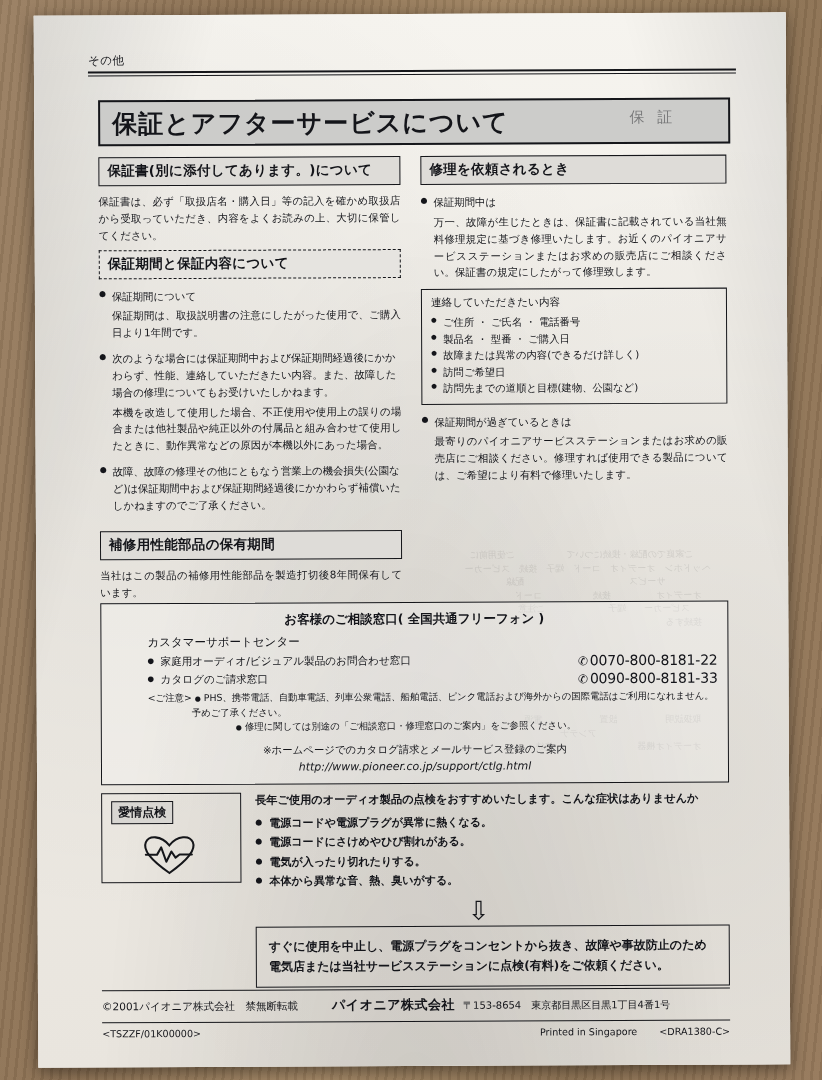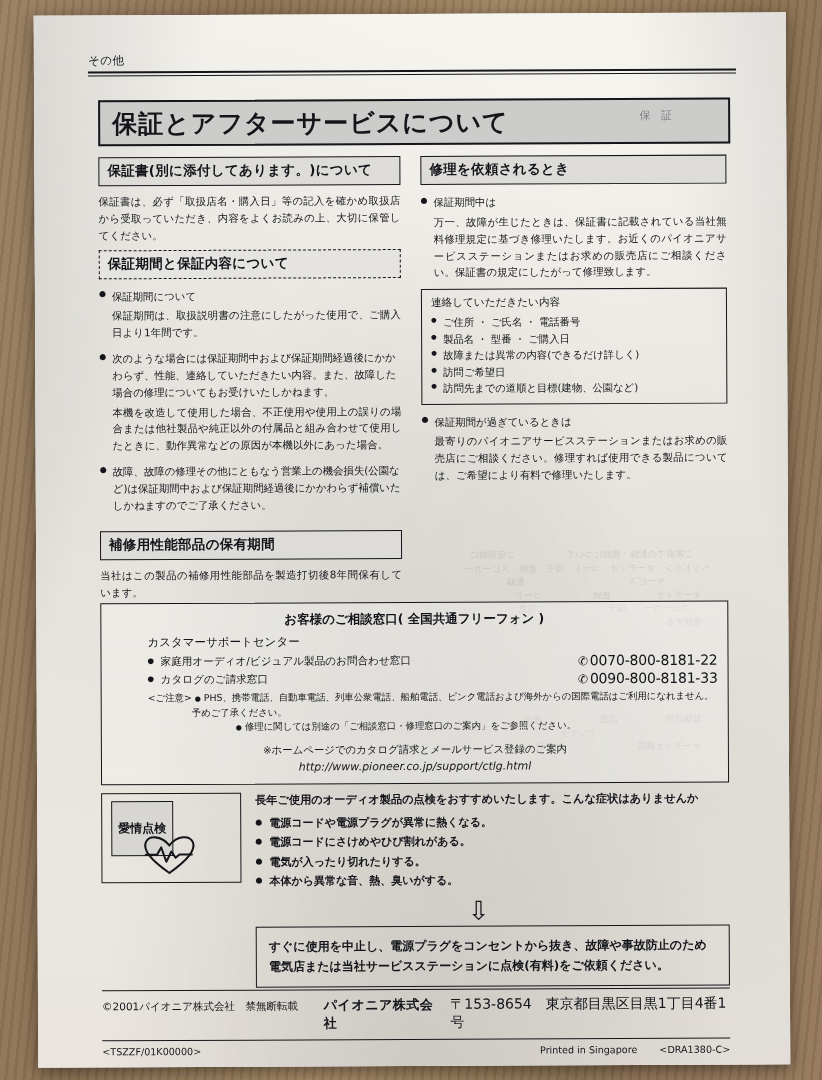--- a/index.html
+++ b/index.html
@@ -95,24 +95,23 @@
     font-size: 25px;
     font-weight: bold;
     letter-spacing: 1px;
     margin-left: 12px;
     font-family: "DejaVu Sans", "Liberation Sans", sans-serif;
   }
   .title-faint {
     position: absolute;
     right: 52px;
     top: 8px;
-    font-size: 11px;
+    font-size: 15px;
     opacity: 0.45;
     letter-spacing: 4px;
-    font-family: Liberation Serif, serif;
   }
 
   
   .colL { position: absolute; left: 64px; top: 142px; width: 302px; }
   .colR { position: absolute; left: 386px; top: 142px; width: 306px; }
 
   .sec-head {
     border: 1.6px solid #15161a;
     background: #dedcd8;
     font-size: 13.5px;
@@ -241,21 +240,21 @@
     height: 90px;
     border: 1.4px solid #15161a;
     box-sizing: border-box;
   }
   .aijou .tag {
     display: inline-block;
     border: 1.4px solid #15161a;
     background: #d8d6d2;
     font-size: 12px;
     font-weight: bold;
-    padding: 18px 6px;
+    padding: 2px 6px;
     margin: 7px 0 0 9px;
   }
   .heart {
     position: absolute;
     left: 36px;
     top: 38px;
     width: 62px;
     height: 44px;
   }
   .checklist {
@@ -310,21 +309,21 @@
     font-size: 10.5px;
   }
   .foot-rule-top { border-top: 1.2px solid #15161a; }
   .foot-row {
     display: flex;
     align-items: baseline;
     padding-top: 6px;
   }
   .foot-left { width: 230px; }
   .foot-brand { font-size: 13px; font-weight: bold; letter-spacing: 0.5px; }
-  .foot-addr { font-size: 14px; margin-left: 8px; }
+  .foot-addr { font-size: 10px; margin-left: 8px; }
   .foot-rule-bot { margin-top: 7px; border-top: 1.2px solid #15161a; }
   .foot-row2 {
     display: flex;
     justify-content: space-between;
     font-size: 9.6px;
     padding-top: 5px;
   }
   .foot-row2 .r { display: flex; gap: 22px; }
 </style>
 </head>

